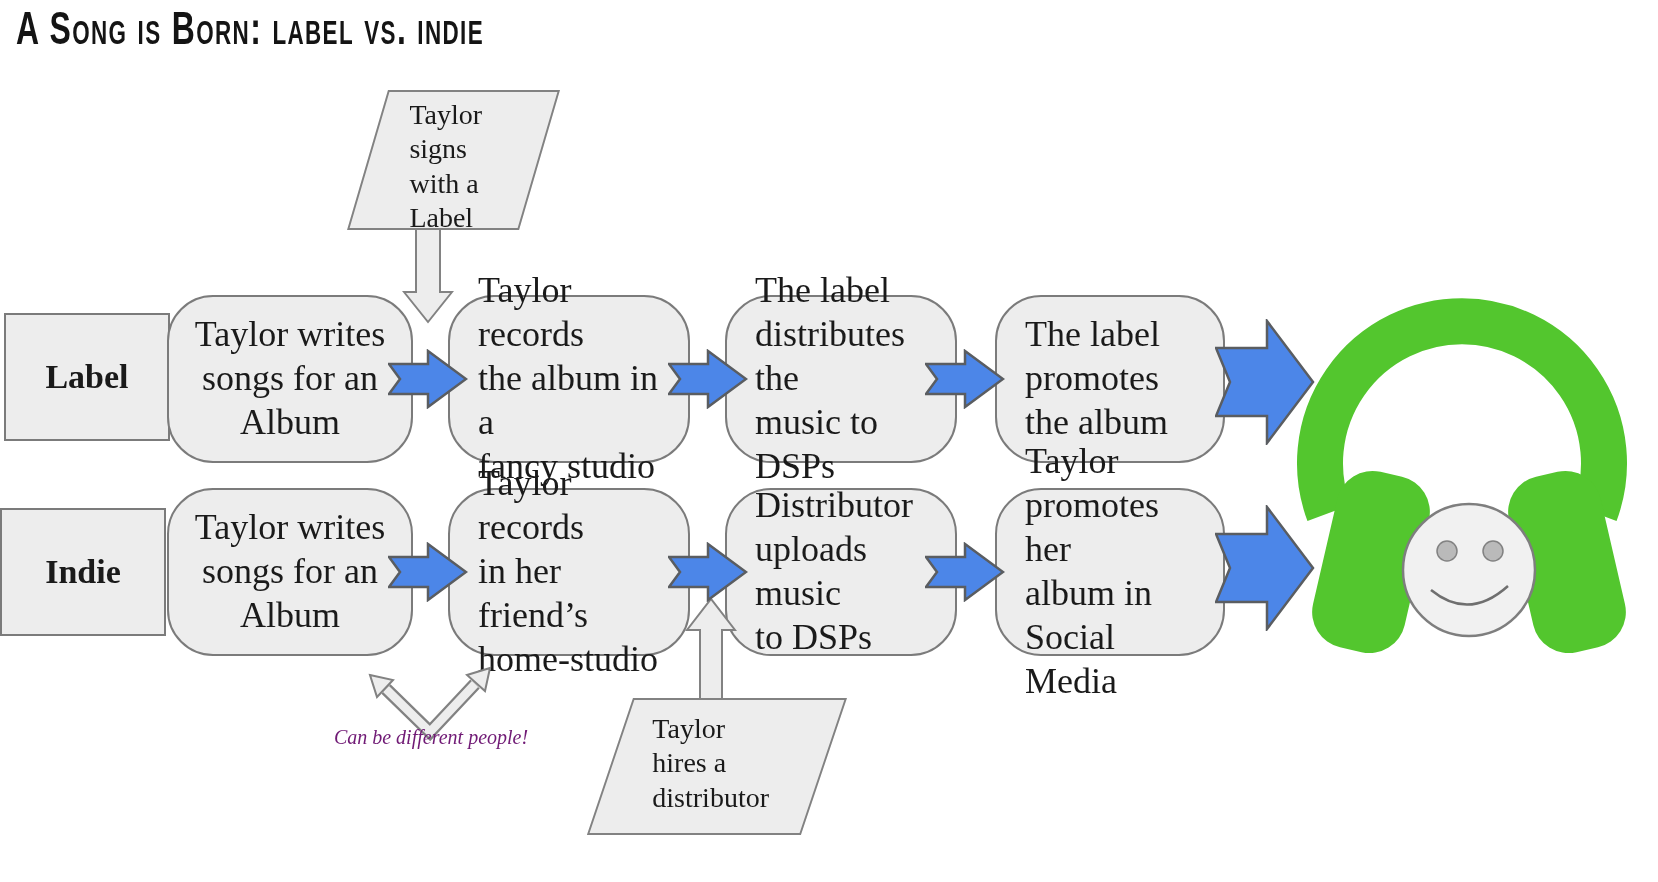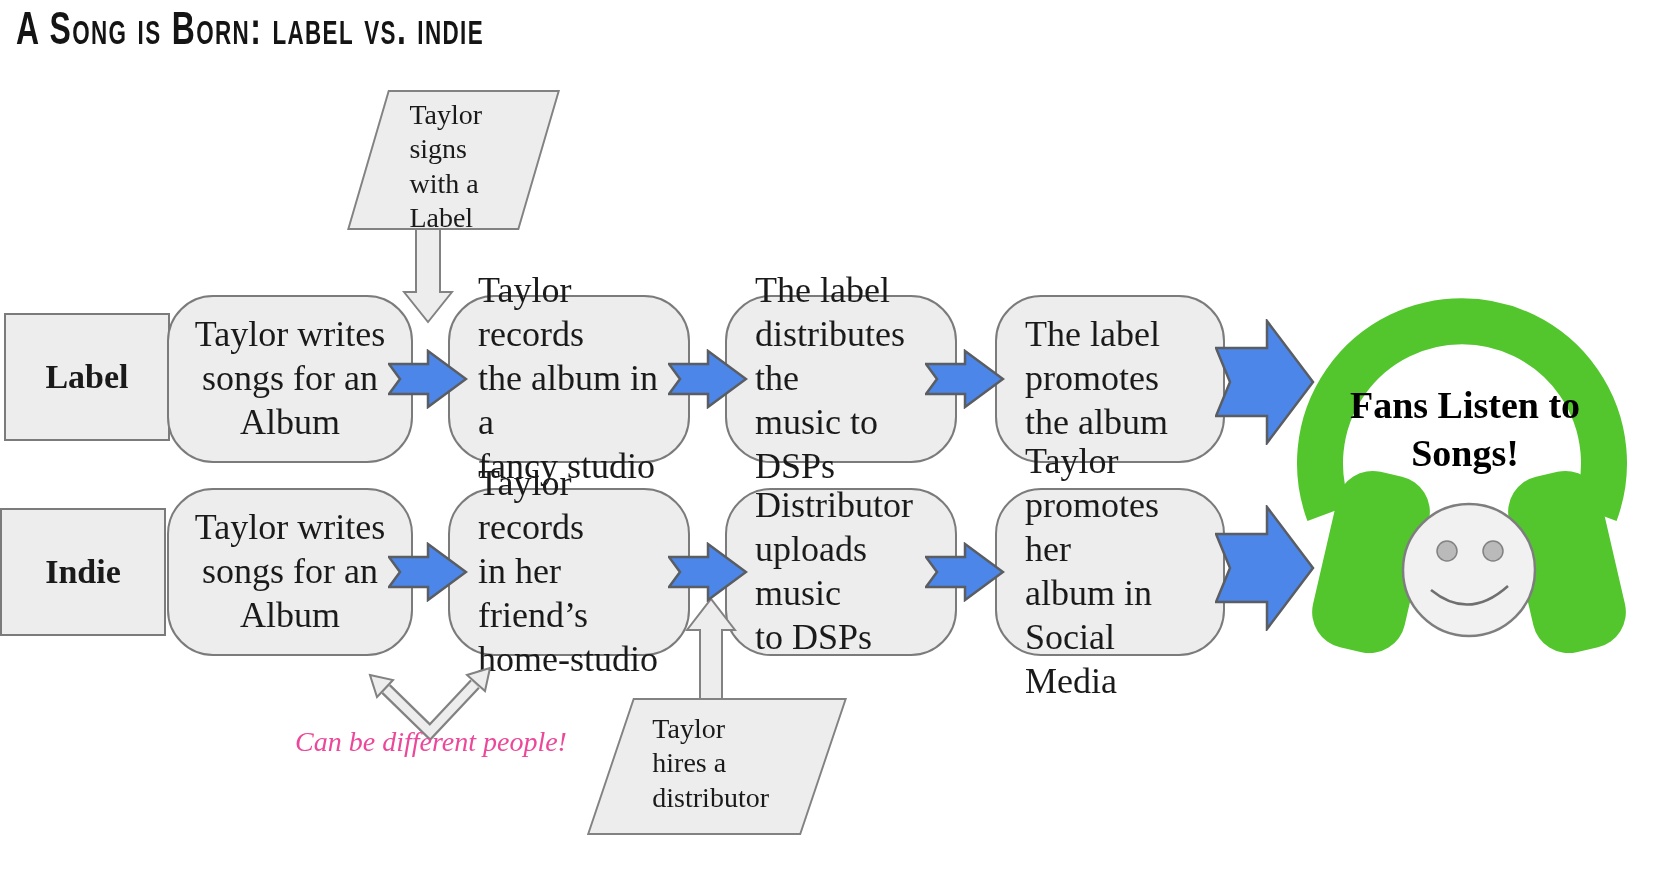--- a/index.html
+++ b/index.html
@@ -34,21 +34,21 @@
   .para-inner{
     white-space:pre-line;font-size:28px;line-height:1.23;transform-origin:0 0;
   }
   .para-top .para-inner{transform:skewX(16.3deg);padding:6px 0 0 20px;}
   .para-bottom .para-inner{transform:skewX(18.6deg);padding:12px 0 0 18px;}
   .white-arrow{position:absolute;z-index:3;}
   .blue-arrow{position:absolute;z-index:4;}
   .elbow{position:absolute;z-index:2;}
   .note{
     position:absolute;left:270px;top:726px;width:322px;text-align:center;
-    font-style:italic;font-size:28px;color:#ec4899;z-index:2;
+    font-style:italic;font-size:20px;color:#701a75;z-index:2;
   }
   .outcome{
     position:absolute;left:1288px;top:382px;width:354px;text-align:center;
     font-weight:700;font-size:38px;line-height:1.26;white-space:pre-line;color:#000;z-index:5;
   }
   .headphones{position:absolute;left:1280px;top:272px;z-index:1;}
 </style>
 </head>
 <body>
 
@@ -162,16 +162,14 @@
 
   <svg class="headphones" width="378" height="405" viewBox="0 0 378 405">
     <path d="M 49 241 A 142 142 0 1 1 315 241" fill="none" stroke="#53c62e" stroke-width="46"></path>
     <rect x="44" y="200" width="94" height="180" rx="36" fill="#53c62e" transform="rotate(13 91 290)"></rect>
     <rect x="240" y="200" width="94" height="180" rx="36" fill="#53c62e" transform="rotate(-13 287 290)"></rect>
     <circle cx="189" cy="298" r="66" fill="#f1f1f1" stroke="#7e7e7e" stroke-width="2.5"></circle>
     <circle cx="167" cy="279" r="10" fill="#bababa" stroke="#828282" stroke-width="1.5"></circle>
     <circle cx="213" cy="279" r="10" fill="#bababa" stroke="#828282" stroke-width="1.5"></circle>
     <path d="M 151 318 Q 189 349 228 314" fill="none" stroke="#6f6f6f" stroke-width="2.5"></path>
   </svg>
-  <div class="outcome">Fans Listen to
-Songs!</div>
 
 </div>
 
 </body></html>

